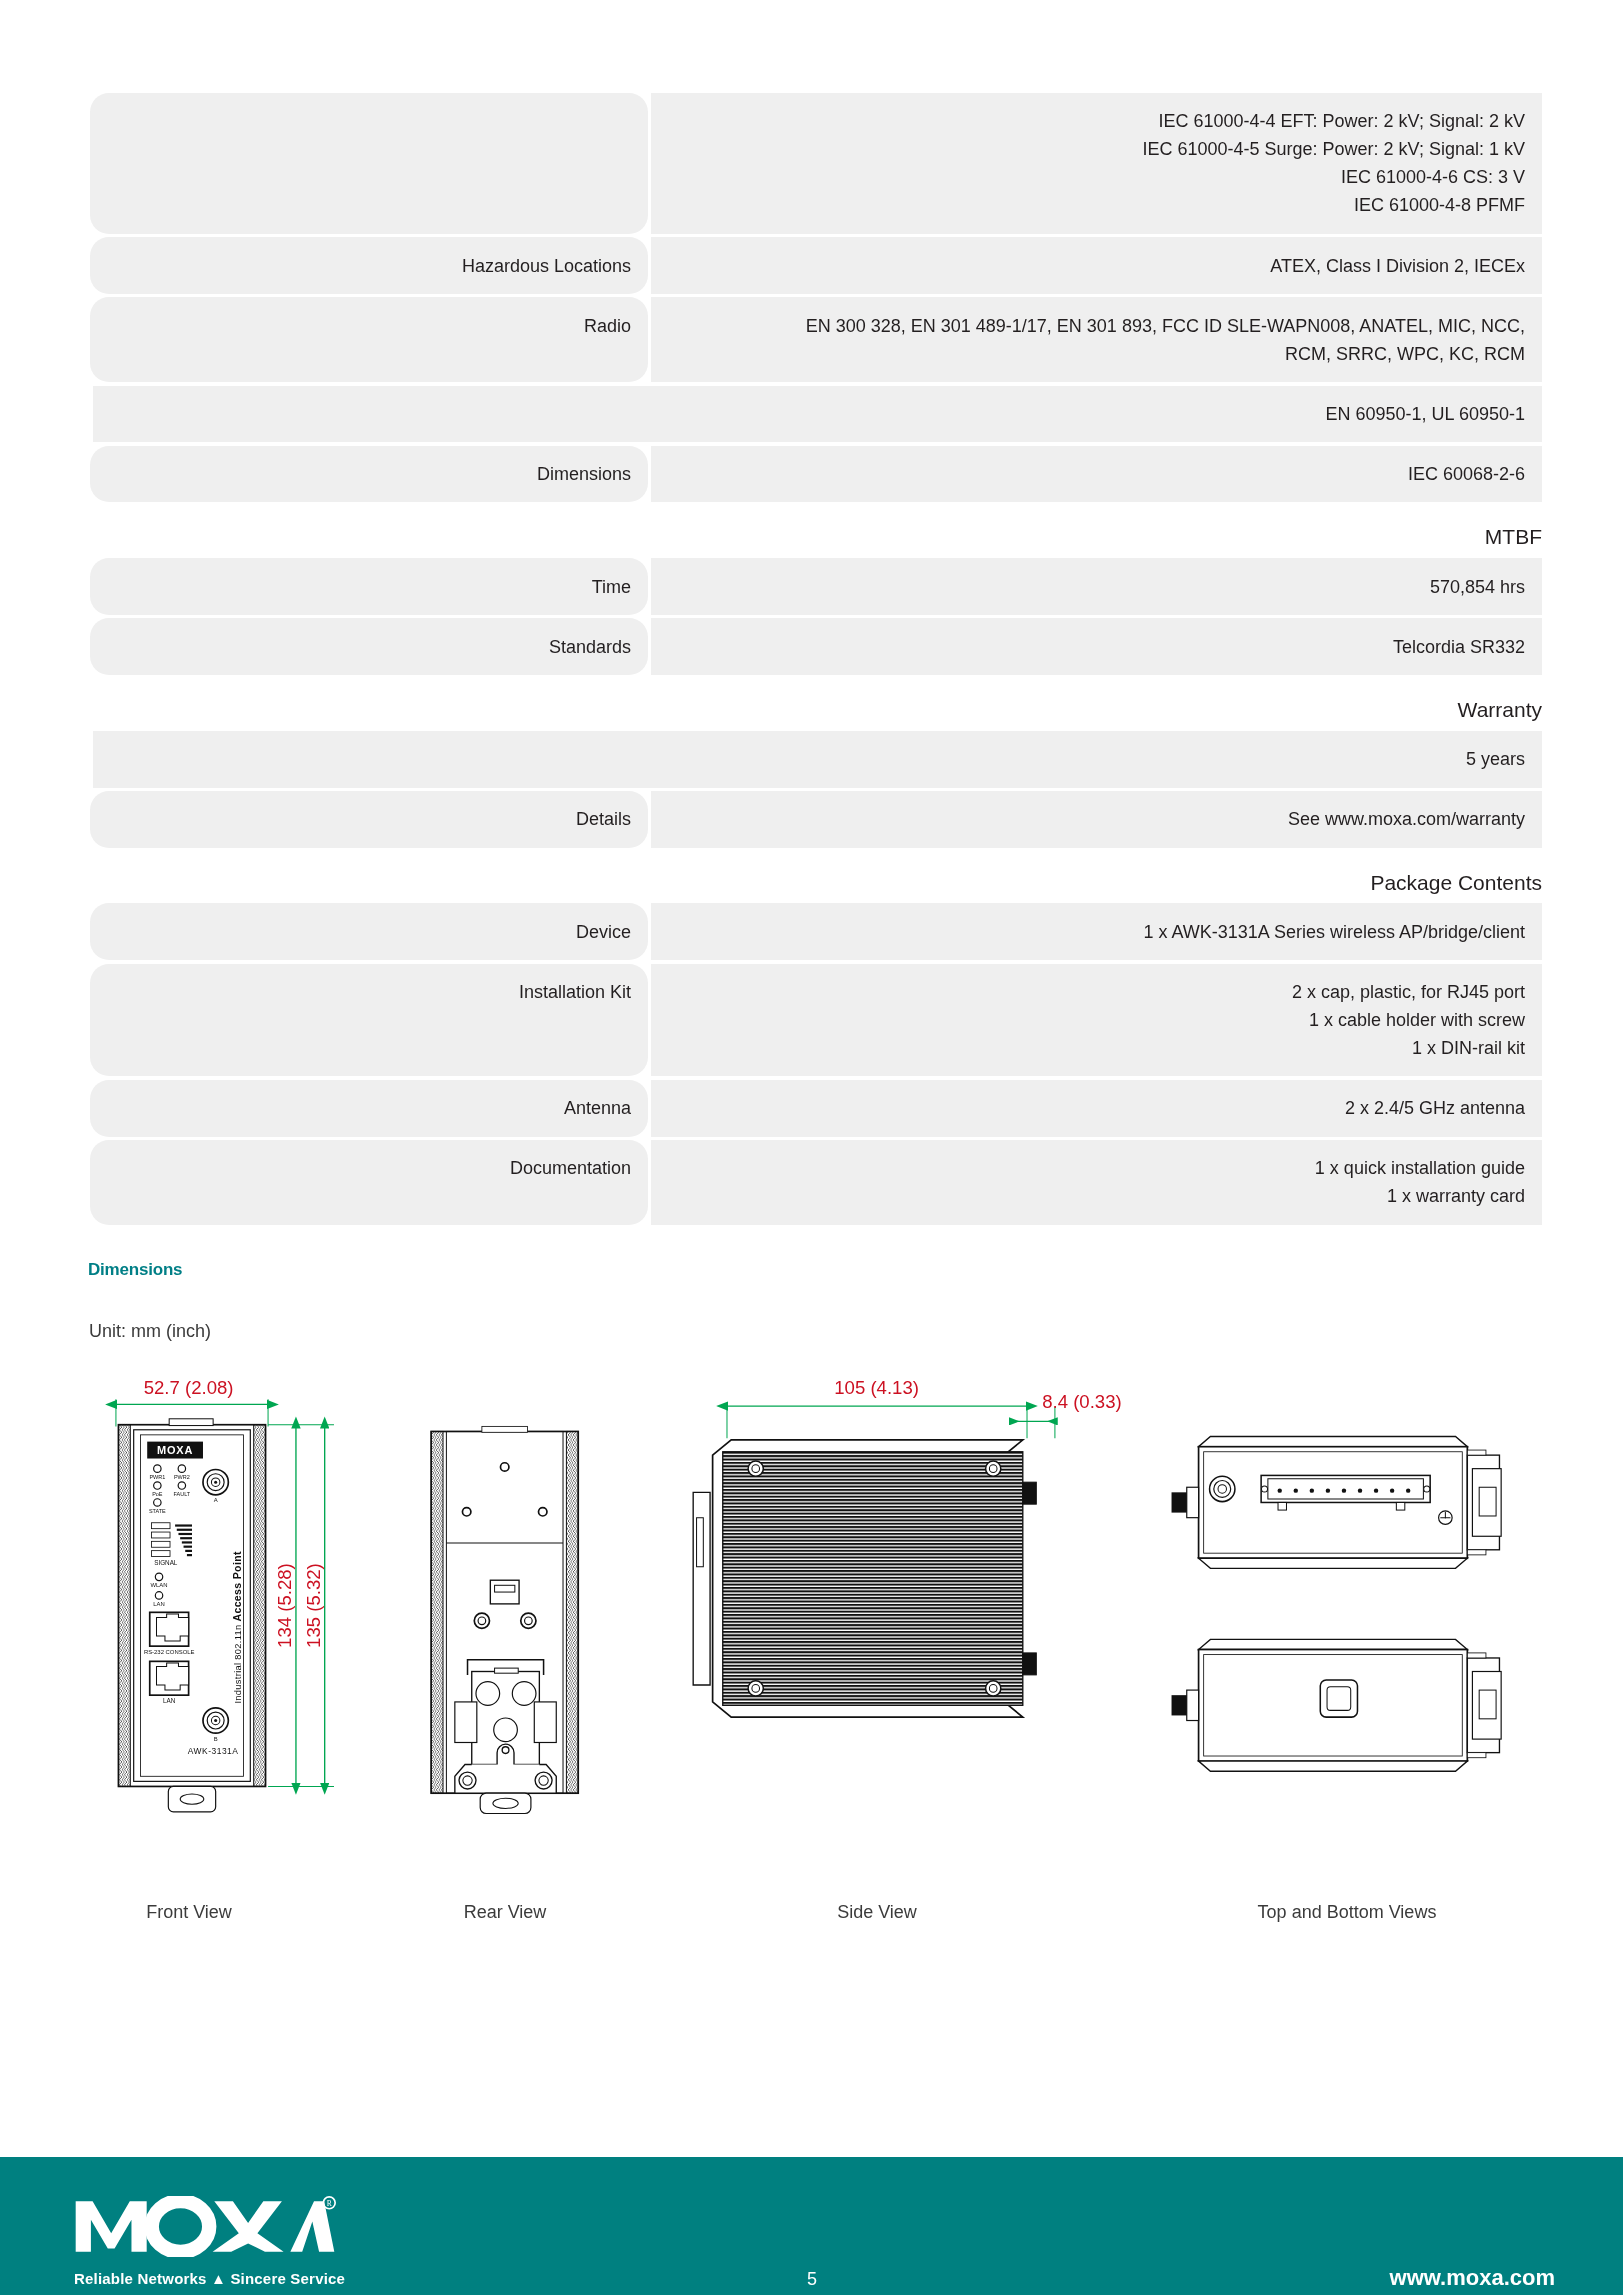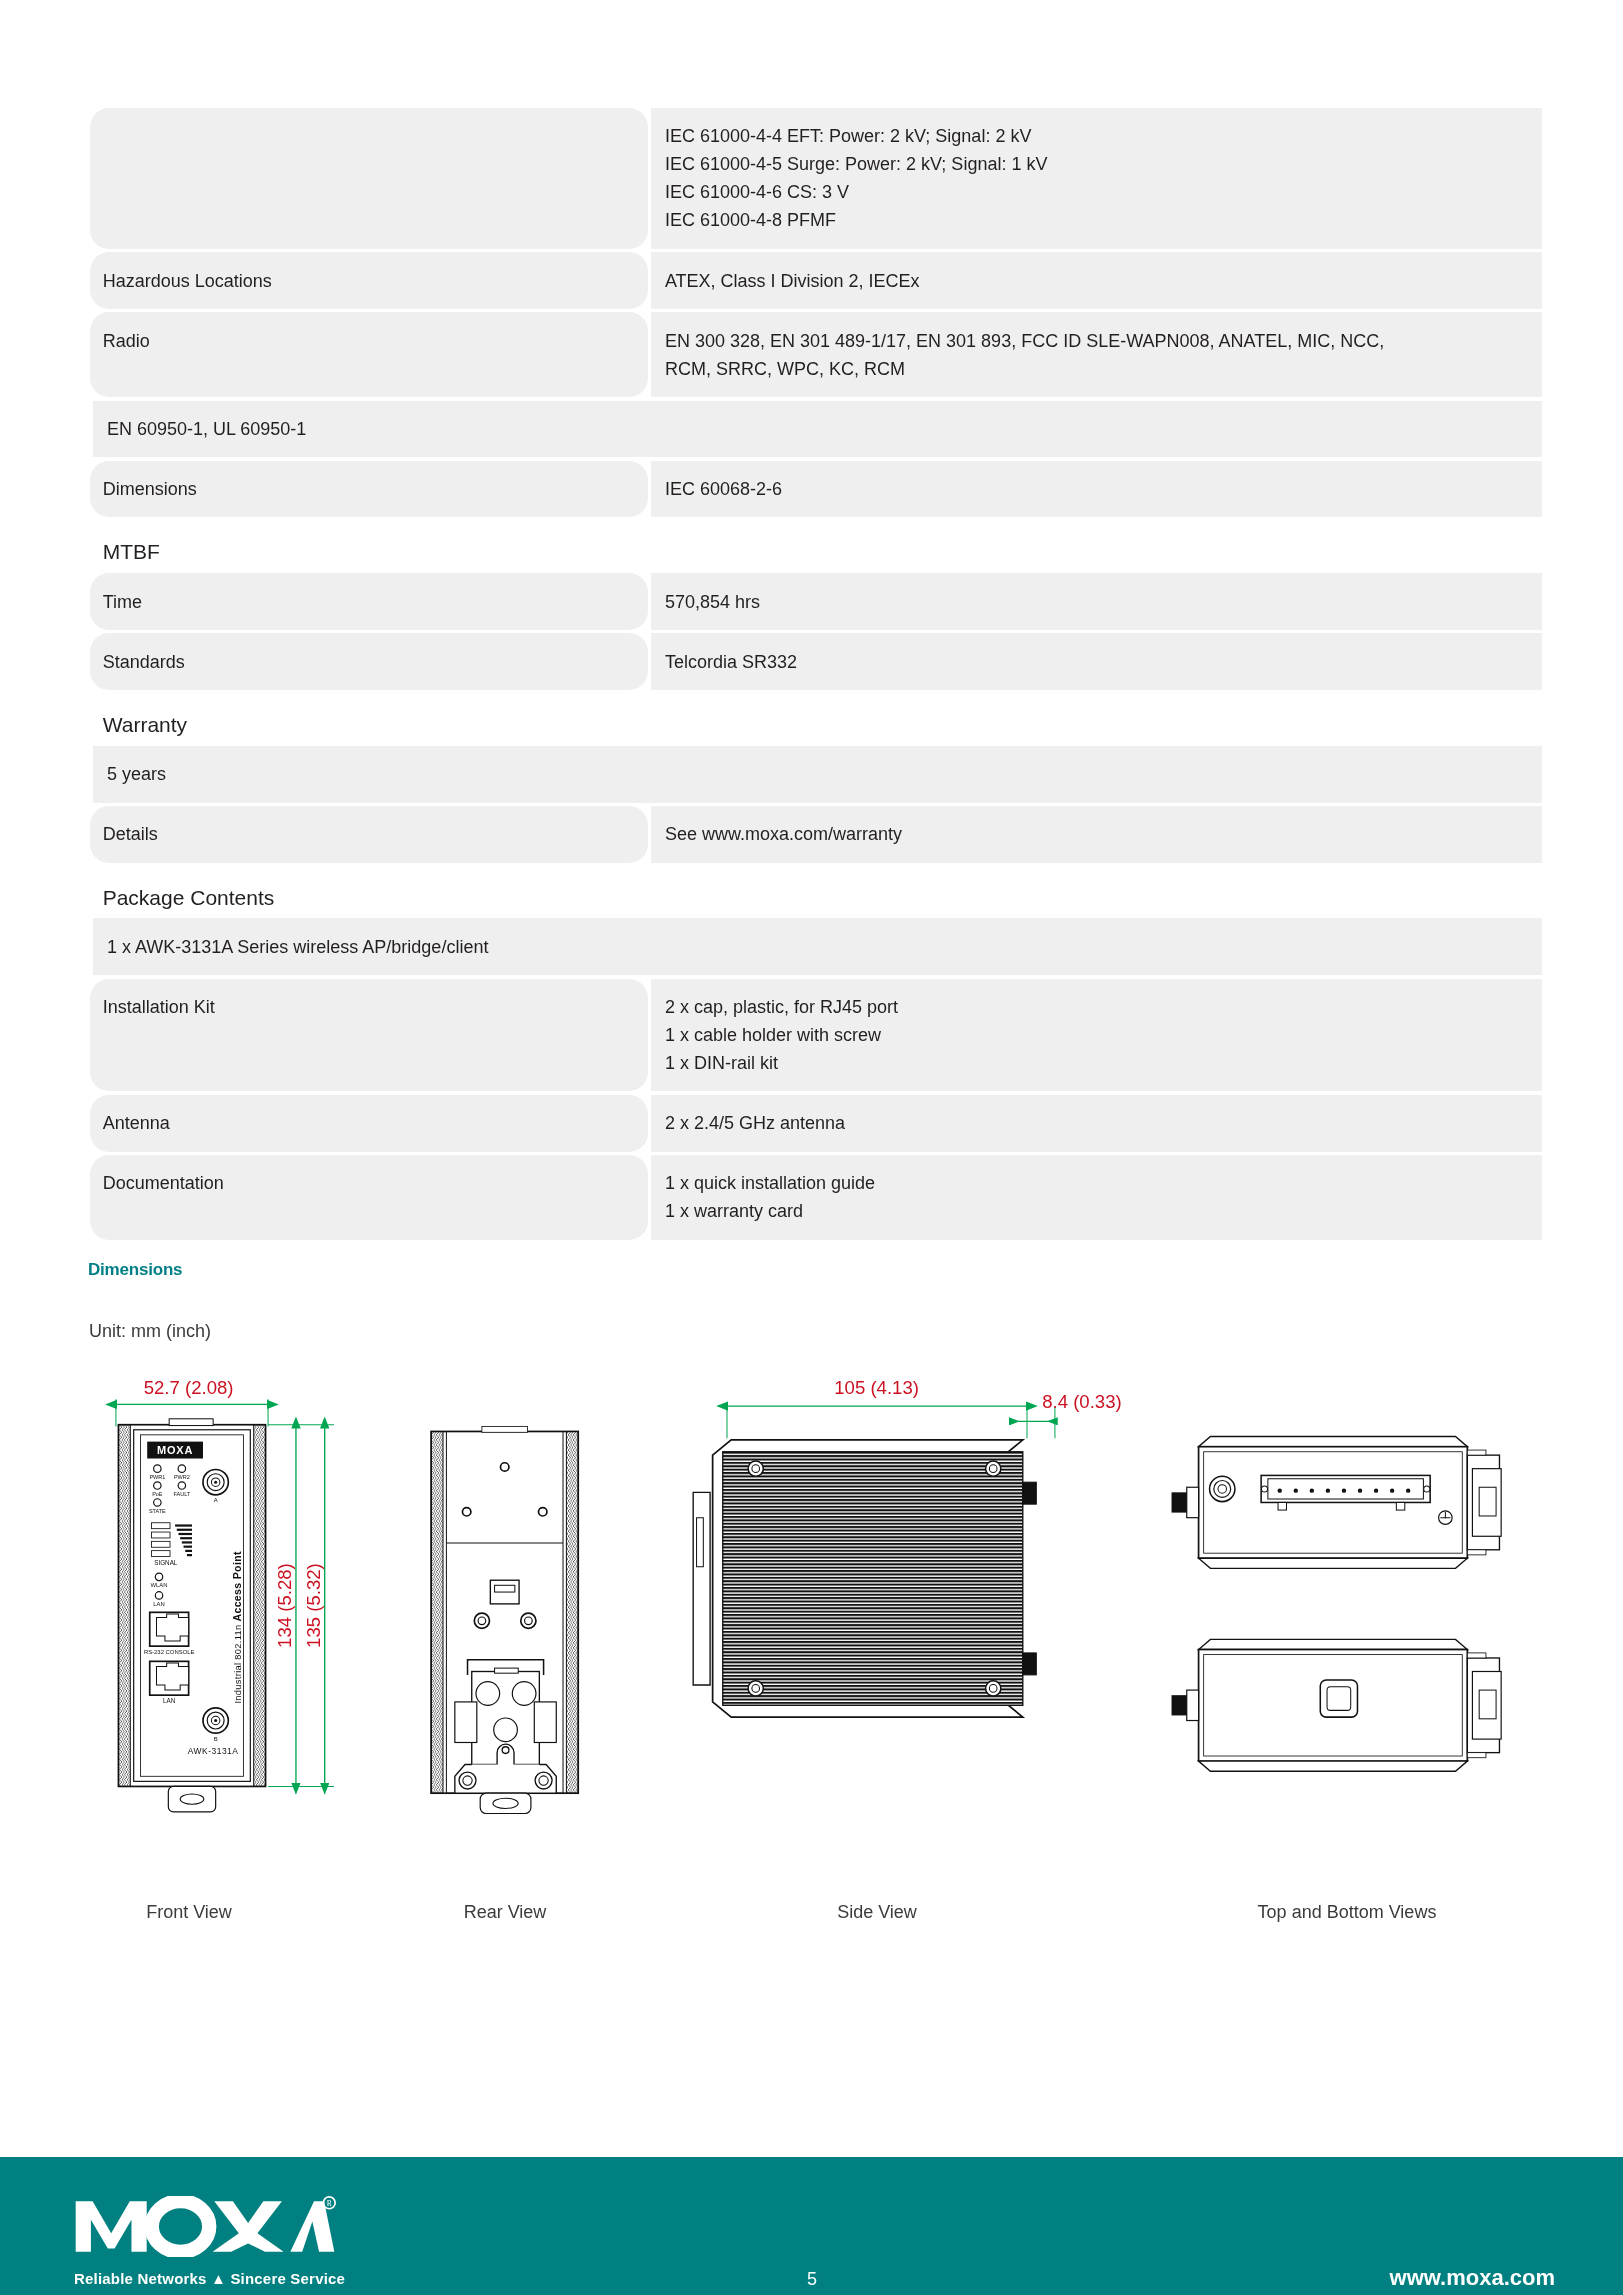--- a/index.html
+++ b/index.html
@@ -10,22 +10,23 @@
     font-family: "Liberation Sans", sans-serif;
   }
   body { position: relative; overflow: hidden; }
 
   .page { position: relative; width: 1623px; height: 2295px; }
 
   
   .spec-table {
     position: absolute;
     left: 90px;
-    top: 108px;
+    top: 93px;
     width: 1452px;
+    text-align: right;
   }
   .spec-row {
     display: flex;
     width: 100%;
     margin-bottom: 3.4px;
   }
   .spec-row .lbl {
     width: 558px;
     background: #efefef;
     padding: 14.4px 17px 14.4px 12.7px;
@@ -191,20 +192,21 @@
     <div class="spec-row">
       <div class="val">5 years</div>
     </div>
     <div class="spec-row">
       <div class="lbl">Details</div>
       <div class="val">See www.moxa.com/warranty</div>
     </div>
 
     <div class="section-head">Package Contents</div>
     <div class="spec-row">
+      <div class="lbl">Device</div>
       <div class="val">1 x AWK-3131A Series wireless AP/bridge/client</div>
     </div>
     <div class="spec-row">
       <div class="lbl">Installation Kit</div>
       <div class="val">2 x cap, plastic, for RJ45 port
 1 x cable holder with screw
 1 x DIN-rail kit</div>
     </div>
     <div class="spec-row">
       <div class="lbl">Antenna</div>

